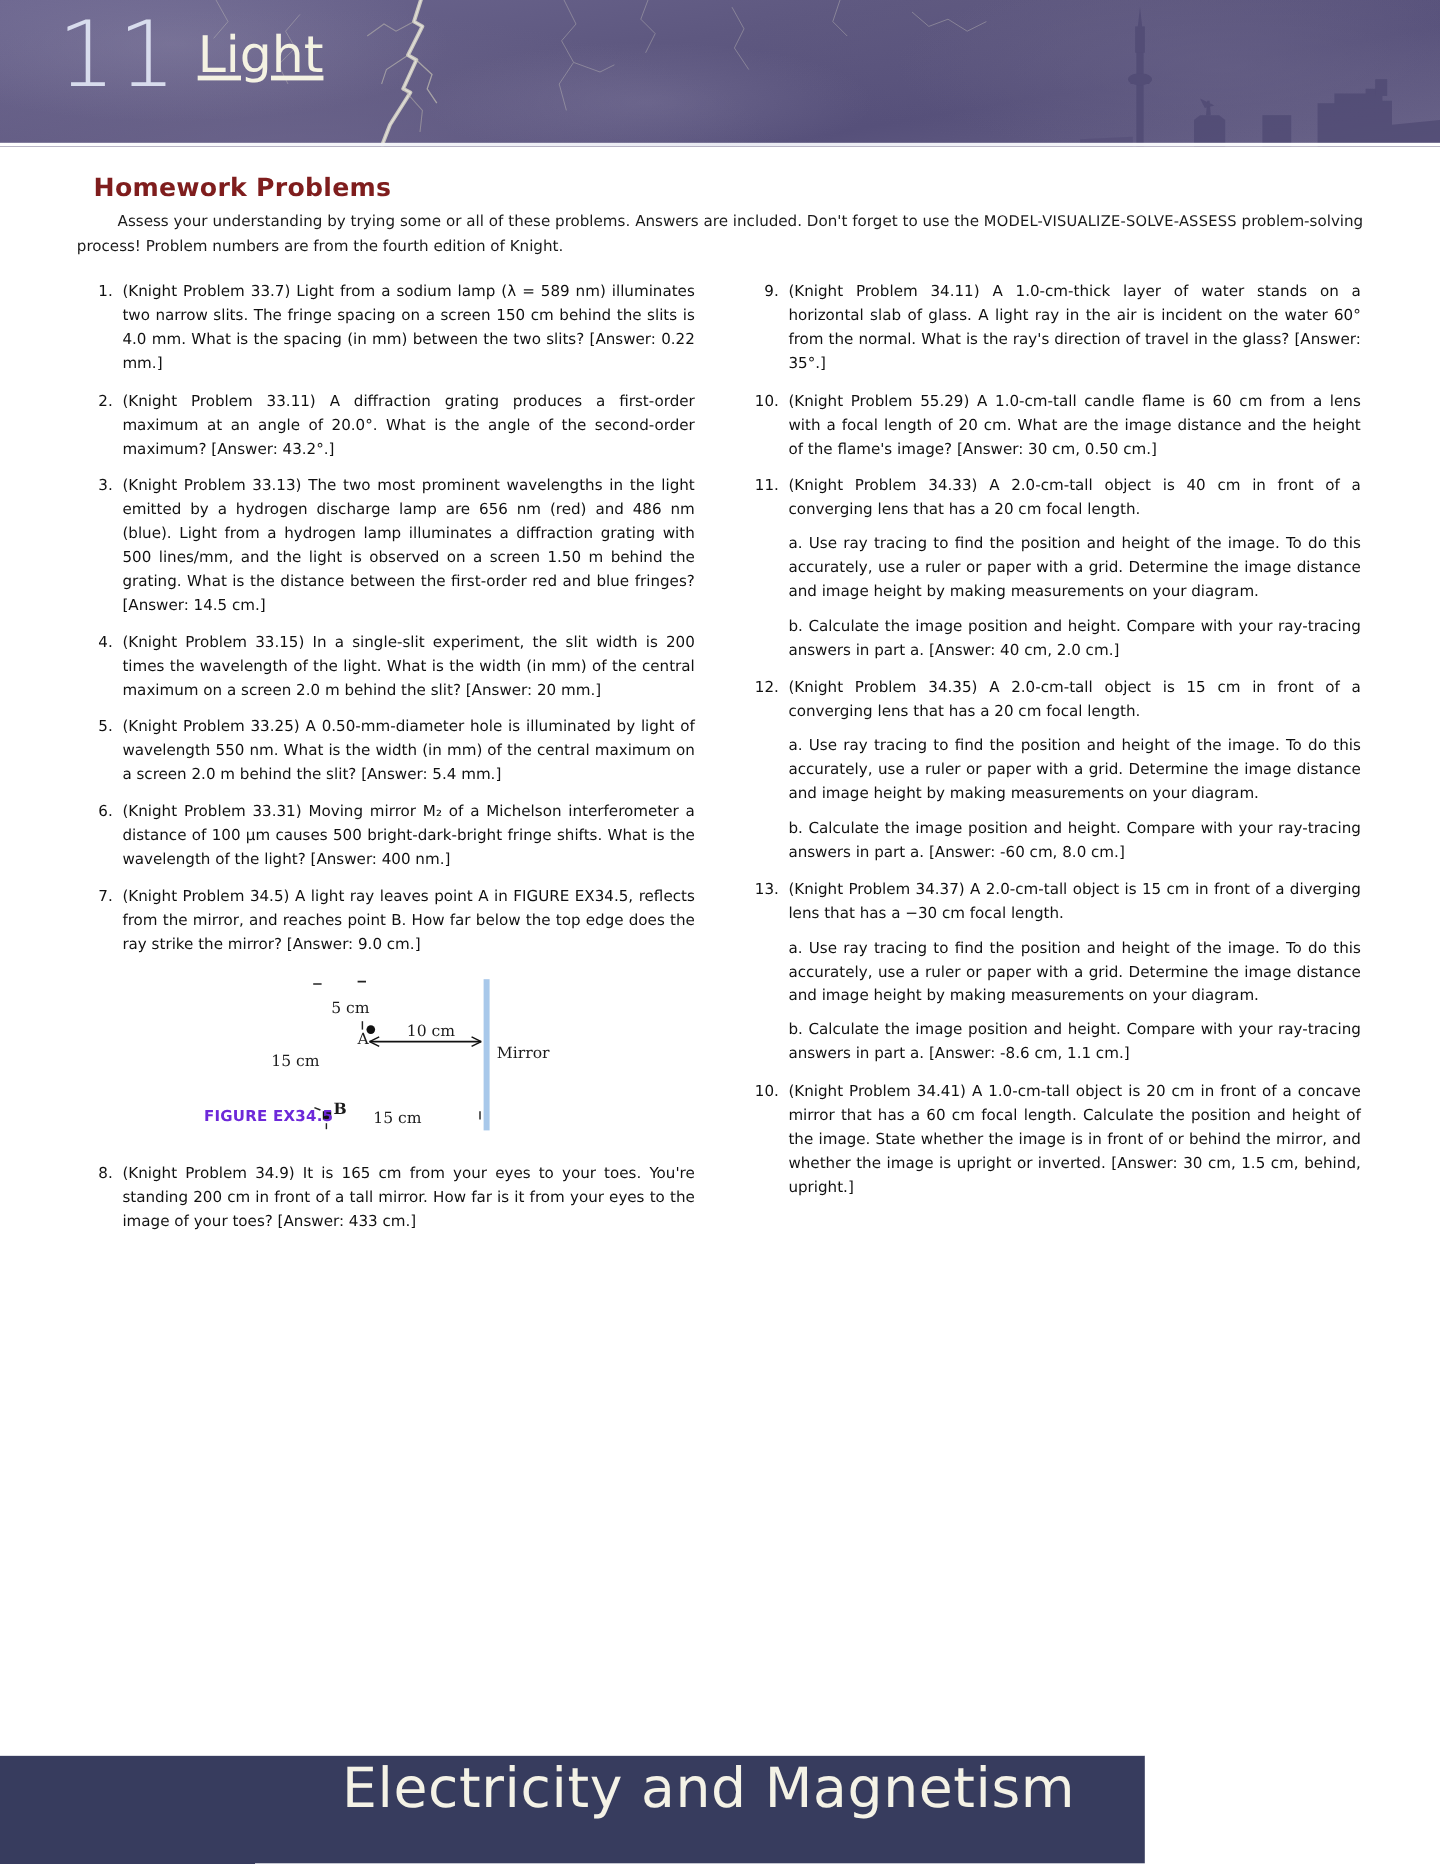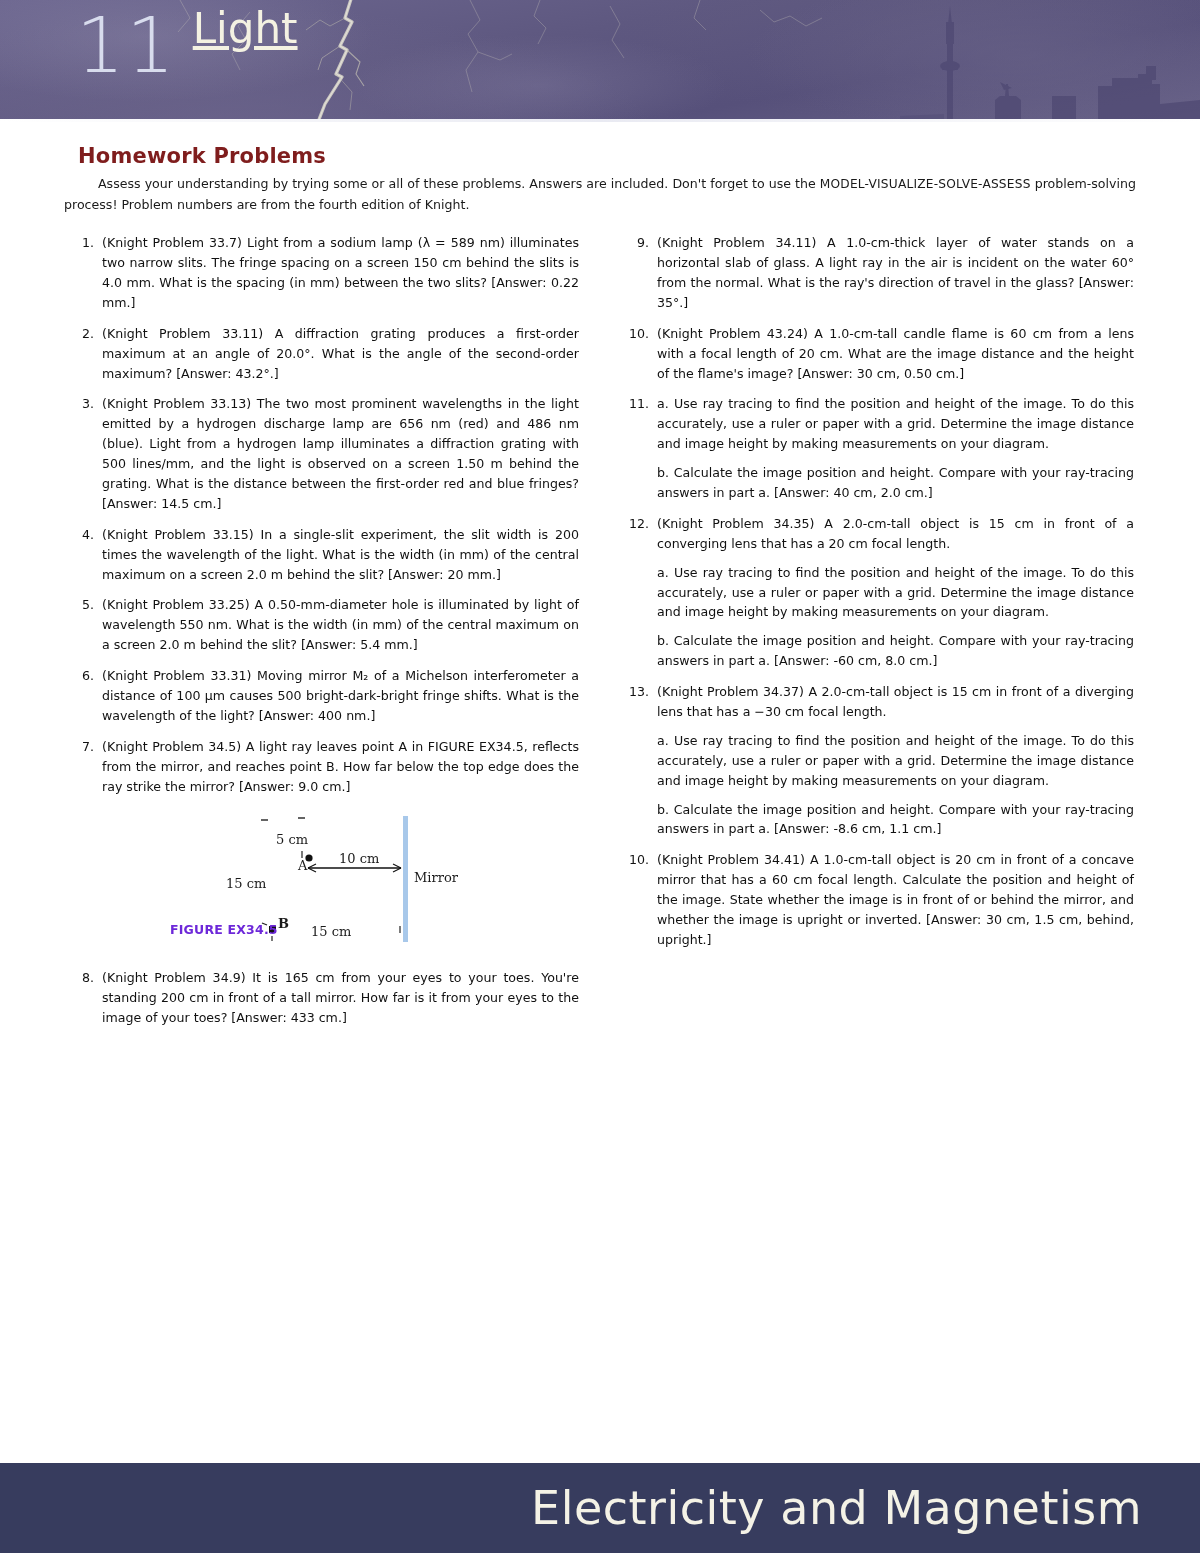--- a/index.html
+++ b/index.html
@@ -36,24 +36,23 @@
       radial-gradient(ellipse 320px 90px at 12% 30%, rgba(150,145,175,0.35), rgba(0,0,0,0) 72%),
       radial-gradient(ellipse 260px 70px at 45% 70%, rgba(140,134,168,0.30), rgba(0,0,0,0) 72%),
       radial-gradient(ellipse 380px 110px at 85% 45%, rgba(110,104,140,0.45), rgba(0,0,0,0) 72%);
   }
   .banner svg.art { position: absolute; inset: 0; width: 1200px; height: 122px; }
   .banner .title {
     position: absolute;
     left: 48px;
     top: 8px;
     display: flex;
-    align-items: flex-start;
+    align-items: center;
     gap: 16px;
     z-index: 5;
-    margin-left: 28px;
   }
   .banner .chnum {
     font-family: "DejaVu Sans", sans-serif;
     font-size: 76px;
     font-weight: 300;
     color: #d8dced;
     letter-spacing: 2px;
     line-height: 1;
   }
   .banner .chname {
@@ -149,25 +148,24 @@
     color: #6d28d9;
     letter-spacing: 0.2px;
   }
   .fig-svg { position: absolute; left: 0; top: 0; }
 
   
   .footer {
     position: absolute;
     left: 0;
     bottom: 0;
-    width: 1200px;
+    width: 954px;
     height: 90px;
     background: #373c5e;
     display: flex;
-    align-items: center;
     justify-content: flex-end;
     padding-right: 58px;
   }
   .footer .ftitle {
     font-family: "DejaVu Sans", sans-serif;
     font-size: 46px;
     font-weight: 400;
     color: #f4f2e6;
     letter-spacing: 0.5px;
   }
@@ -349,27 +347,28 @@
         <li class="problem">
           <span class="num">9.</span>
           <div class="body">
             <p class="ptext">(Knight Problem 34.11) A 1.0-cm-thick layer of water stands on a horizontal slab of glass. A light ray in the air is incident on the water 60° from the normal. What is the ray's direction of travel in the glass? [Answer: 35°.]</p>
           </div>
         </li>
 
         <li class="problem">
           <span class="num">10.</span>
           <div class="body">
-            <p class="ptext">(Knight Problem 43.24) A 1.0-cm-tall candle flame is 60 cm from a lens with a focal length of 20 cm. What are the image distance and the height of the flame's image? [Answer: 30 cm, 0.50 cm.]</p>
+            <p class="ptext">(Knight Problem 55.29) A 1.0-cm-tall candle flame is 60 cm from a lens with a focal length of 20 cm. What are the image distance and the height of the flame's image? [Answer: 30 cm, 0.50 cm.]</p>
           </div>
         </li>
 
         <li class="problem">
           <span class="num">11.</span>
           <div class="body">
+            <p class="ptext">(Knight Problem 34.33) A 2.0-cm-tall object is 40 cm in front of a converging lens that has a 20 cm focal length.</p>
             <p class="ptext">a. Use ray tracing to find the position and height of the image. To do this accurately, use a ruler or paper with a grid. Determine the image distance and image height by making measurements on your diagram.</p>
             <p class="ptext">b. Calculate the image position and height. Compare with your ray-tracing answers in part a. [Answer: 40 cm, 2.0 cm.]</p>
           </div>
         </li>
 
         <li class="problem">
           <span class="num">12.</span>
           <div class="body">
             <p class="ptext">(Knight Problem 34.35) A 2.0-cm-tall object is 15 cm in front of a converging lens that has a 20 cm focal length.</p>
             <p class="ptext">a. Use ray tracing to find the position and height of the image. To do this accurately, use a ruler or paper with a grid. Determine the image distance and image height by making measurements on your diagram.</p>

